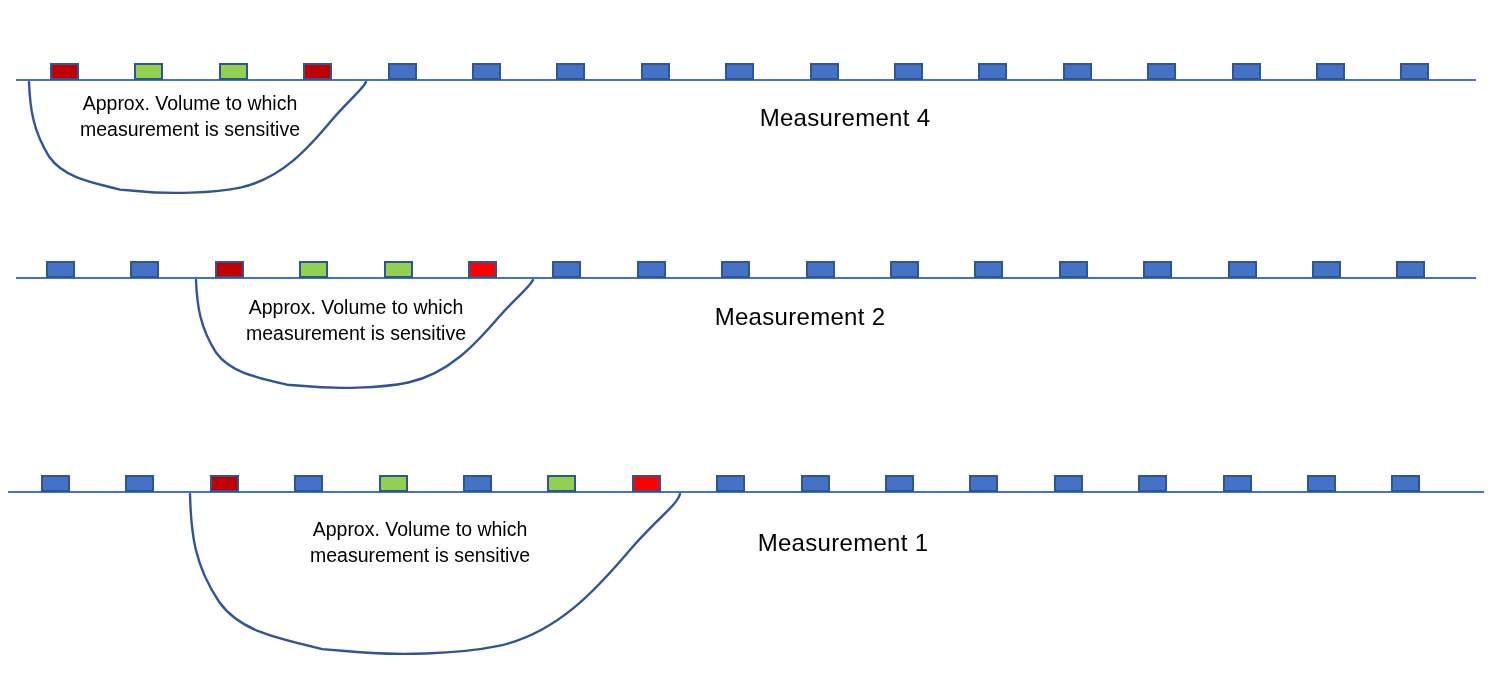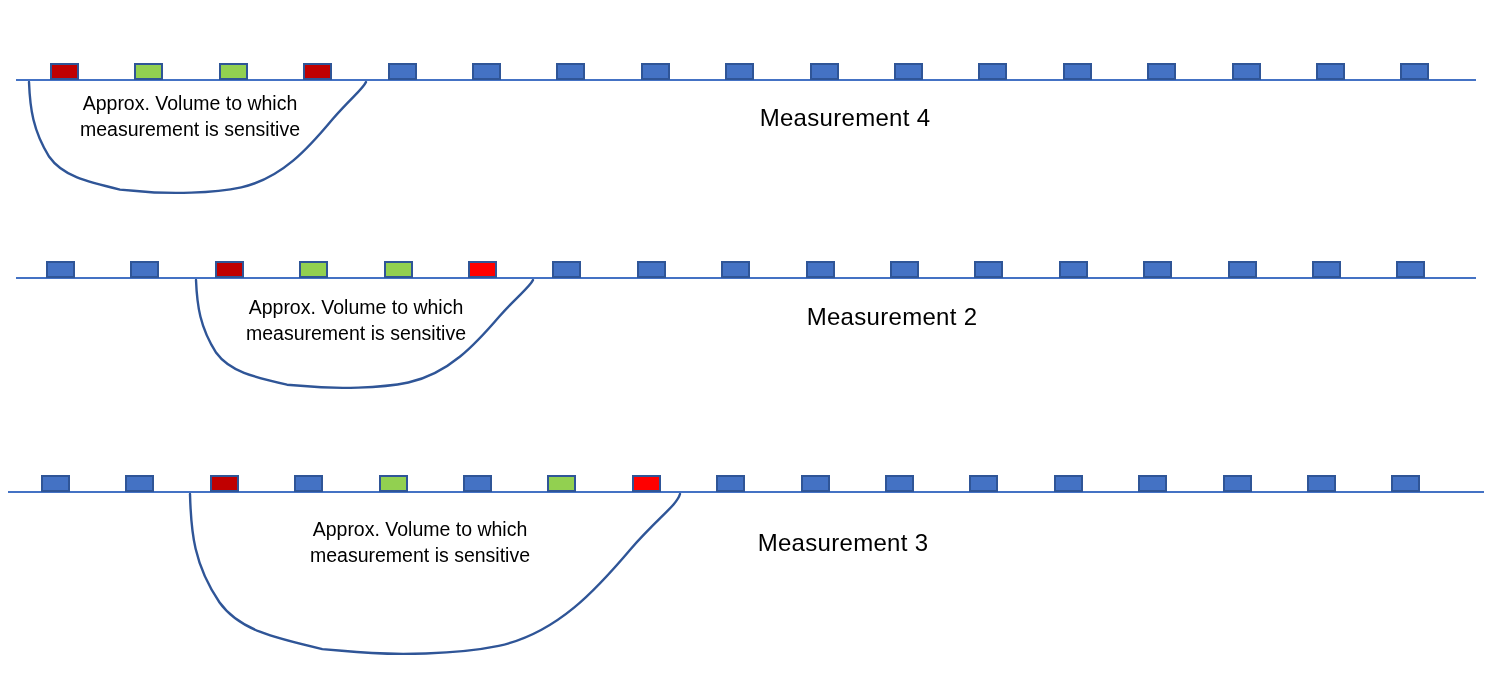--- a/index.html
+++ b/index.html
@@ -98,21 +98,21 @@
       <div class="electrode" style="left: 974px; top: 261px; width: 29px; height: 17px; background: rgb(68, 114, 196); border-color: rgb(47, 85, 151);"></div>
       <div class="electrode" style="left: 1059px; top: 261px; width: 29px; height: 17px; background: rgb(68, 114, 196); border-color: rgb(47, 85, 151);"></div>
       <div class="electrode" style="left: 1143px; top: 261px; width: 29px; height: 17px; background: rgb(68, 114, 196); border-color: rgb(47, 85, 151);"></div>
       <div class="electrode" style="left: 1228px; top: 261px; width: 29px; height: 17px; background: rgb(68, 114, 196); border-color: rgb(47, 85, 151);"></div>
       <div class="electrode" style="left: 1312px; top: 261px; width: 29px; height: 17px; background: rgb(68, 114, 196); border-color: rgb(47, 85, 151);"></div>
       <div class="electrode" style="left: 1396px; top: 261px; width: 29px; height: 17px; background: rgb(68, 114, 196); border-color: rgb(47, 85, 151);"></div>
       <div class="note" style="left: 356px; top: 294px;">
         <div>Approx. Volume to which</div>
         <div>measurement is sensitive</div>
       </div>
-      <div class="mlabel" style="left: 892px; top: 317px;">Measurement 2</div>
+      <div class="mlabel" style="left: 800px; top: 317px;">Measurement 2</div>
     </div>
     <div>
       <div class="baseline" style="left: 8px; top: 491px; width: 1476px; background: rgb(68, 114, 196);"></div>
       <div class="electrode" style="left: 41px; top: 475px; width: 29px; height: 17px; background: rgb(68, 114, 196); border-color: rgb(47, 85, 151);"></div>
       <div class="electrode" style="left: 125px; top: 475px; width: 29px; height: 17px; background: rgb(68, 114, 196); border-color: rgb(47, 85, 151);"></div>
       <div class="electrode" style="left: 210px; top: 475px; width: 29px; height: 17px; background: rgb(192, 0, 0); border-color: rgb(47, 85, 151);"></div>
       <div class="electrode" style="left: 294px; top: 475px; width: 29px; height: 17px; background: rgb(68, 114, 196); border-color: rgb(47, 85, 151);"></div>
       <div class="electrode" style="left: 379px; top: 475px; width: 29px; height: 17px; background: rgb(146, 208, 80); border-color: rgb(47, 85, 151);"></div>
       <div class="electrode" style="left: 463px; top: 475px; width: 29px; height: 17px; background: rgb(68, 114, 196); border-color: rgb(47, 85, 151);"></div>
       <div class="electrode" style="left: 547px; top: 475px; width: 29px; height: 17px; background: rgb(146, 208, 80); border-color: rgb(47, 85, 151);"></div>
@@ -123,15 +123,15 @@
       <div class="electrode" style="left: 969px; top: 475px; width: 29px; height: 17px; background: rgb(68, 114, 196); border-color: rgb(47, 85, 151);"></div>
       <div class="electrode" style="left: 1054px; top: 475px; width: 29px; height: 17px; background: rgb(68, 114, 196); border-color: rgb(47, 85, 151);"></div>
       <div class="electrode" style="left: 1138px; top: 475px; width: 29px; height: 17px; background: rgb(68, 114, 196); border-color: rgb(47, 85, 151);"></div>
       <div class="electrode" style="left: 1223px; top: 475px; width: 29px; height: 17px; background: rgb(68, 114, 196); border-color: rgb(47, 85, 151);"></div>
       <div class="electrode" style="left: 1307px; top: 475px; width: 29px; height: 17px; background: rgb(68, 114, 196); border-color: rgb(47, 85, 151);"></div>
       <div class="electrode" style="left: 1391px; top: 475px; width: 29px; height: 17px; background: rgb(68, 114, 196); border-color: rgb(47, 85, 151);"></div>
       <div class="note" style="left: 420px; top: 516px;">
         <div>Approx. Volume to which</div>
         <div>measurement is sensitive</div>
       </div>
-      <div class="mlabel" style="left: 843px; top: 543px;">Measurement 3</div>
+      <div class="mlabel" style="left: 843px; top: 543px;">Measurement 1</div>
     </div>
   </div>
 
 </body></html>

